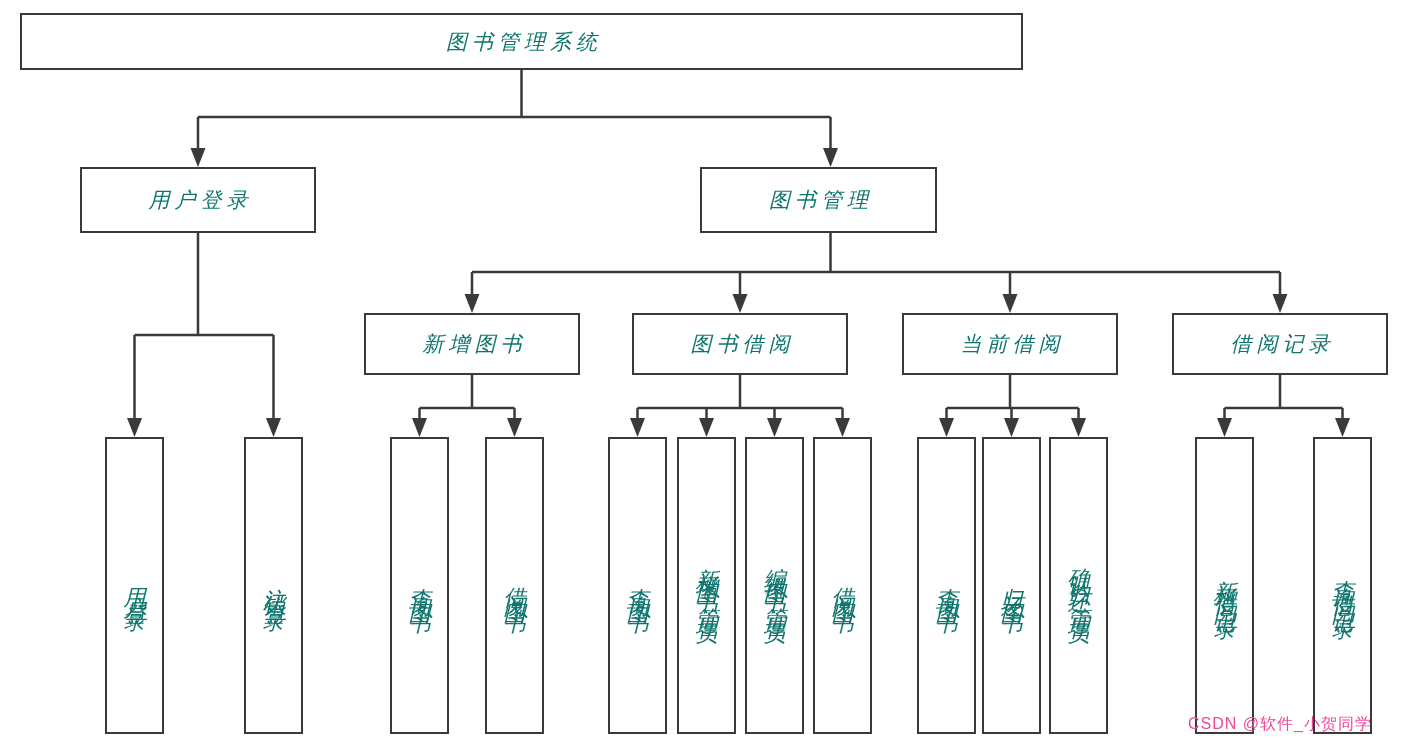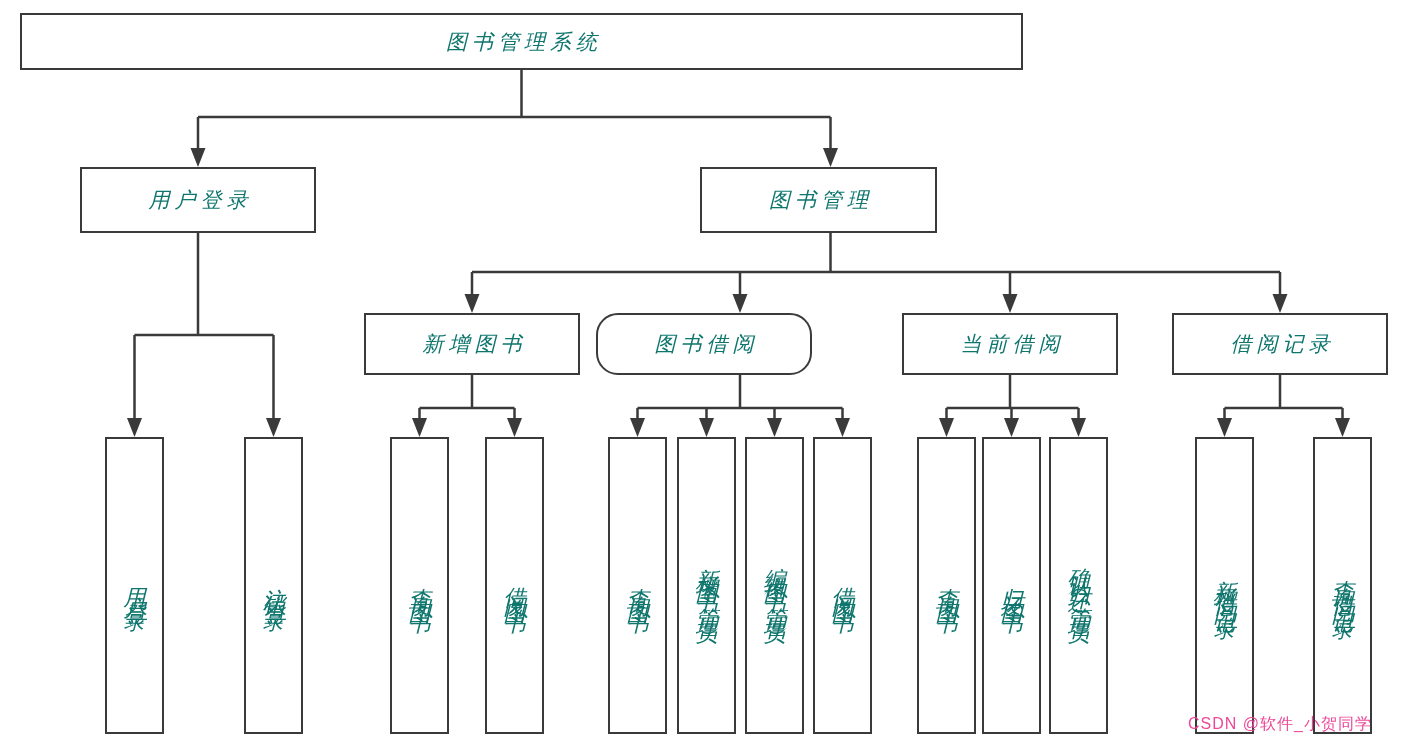--- a/index.html
+++ b/index.html
@@ -11,21 +11,21 @@
   .node {
     position:absolute; box-sizing:border-box; background:#ffffff;
     border:2.5px solid #3a3a3a; display:flex; align-items:center; justify-content:center;
     z-index:2; color:#0f766e;font-style:italic;
   }
   .h-label { font-size:21px; letter-spacing:5px; text-indent:5px; white-space:nowrap; }
   .root  { left:20px;  top:13px;  width:1003px; height:57px; }
   .l2a   { left:80px;  top:167px; width:236px;  height:66px; }
   .l2b   { left:700px; top:167px; width:237px;  height:66px; }
   .l3    { top:313px;  width:216px; height:62px; }
-  .l3a { left:364px; } .l3b { left:596px;border-radius:22px; } .l3c { left:902px;justify-content:center; } .l3d { left:1172px; }
+  .l3a { left:364px; } .l3b { left:632px; } .l3c { left:902px;justify-content:center; } .l3d { left:1172px; }
   .leaf  { top:437px; width:59px; height:297px; }
   .leaf span {
     writing-mode:vertical-rl; text-orientation:mixed;
     font-size:22px; letter-spacing:8px; line-height:1; white-space:nowrap;
   }
   .lf1{left:105px;} .lf2{left:244px;} .lf3{left:390px;} .lf4{left:485px;}
   .lf5{left:608px;} .lf6{left:677px;} .lf7{left:745px;} .lf8{left:813px;}
   .lf9{left:917px;} .lf10{left:982px;} .lf11{left:1049px;} .lf12{left:1195px;} .lf13{left:1313px;}
   .watermark {
     position:absolute; left:1188px; top:714px; z-index:5;

